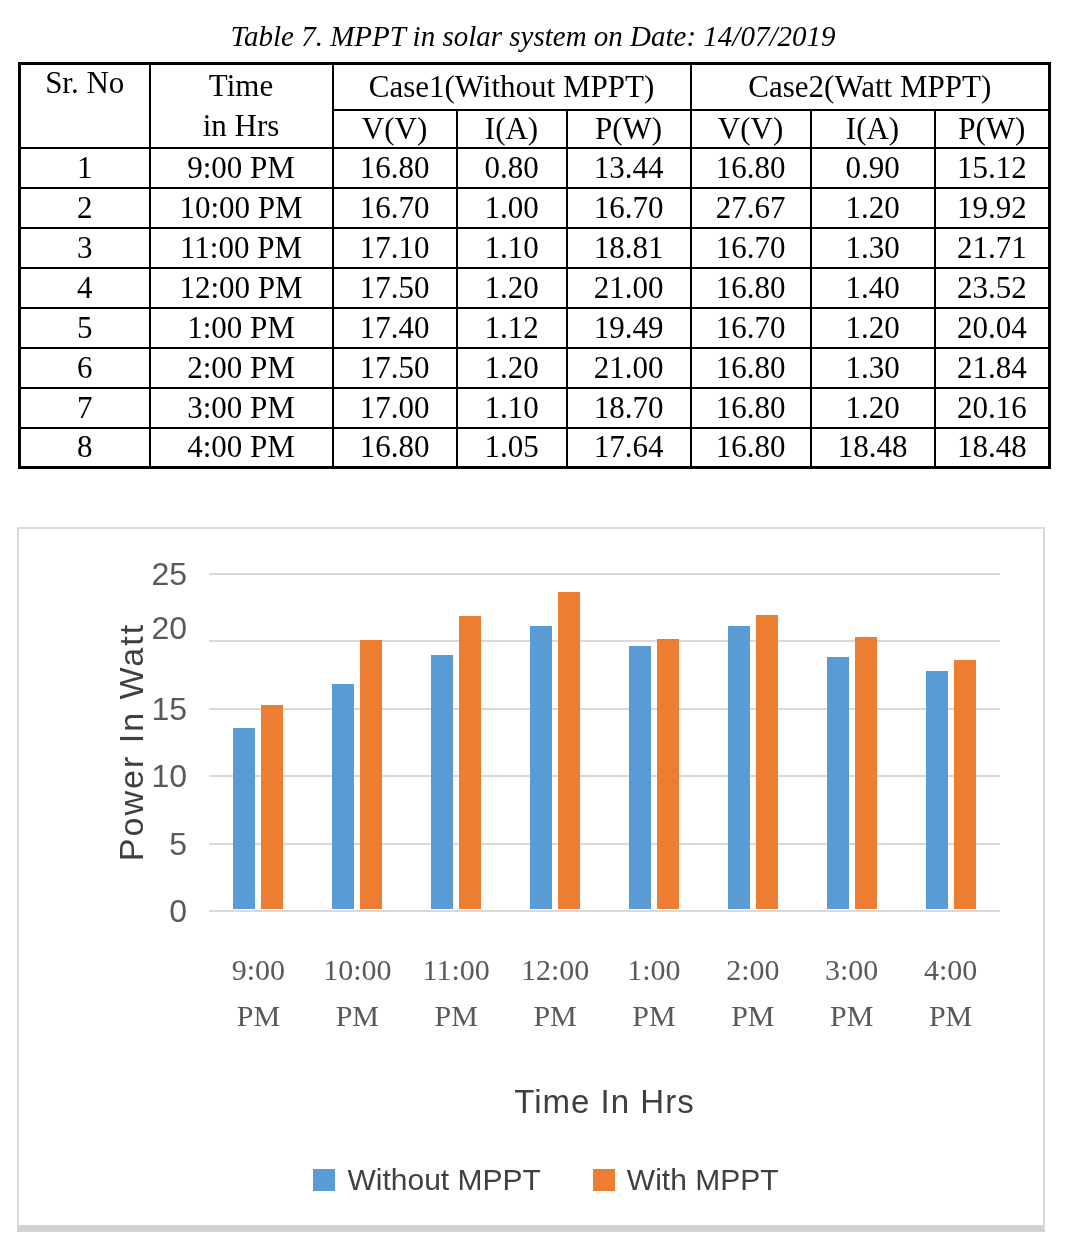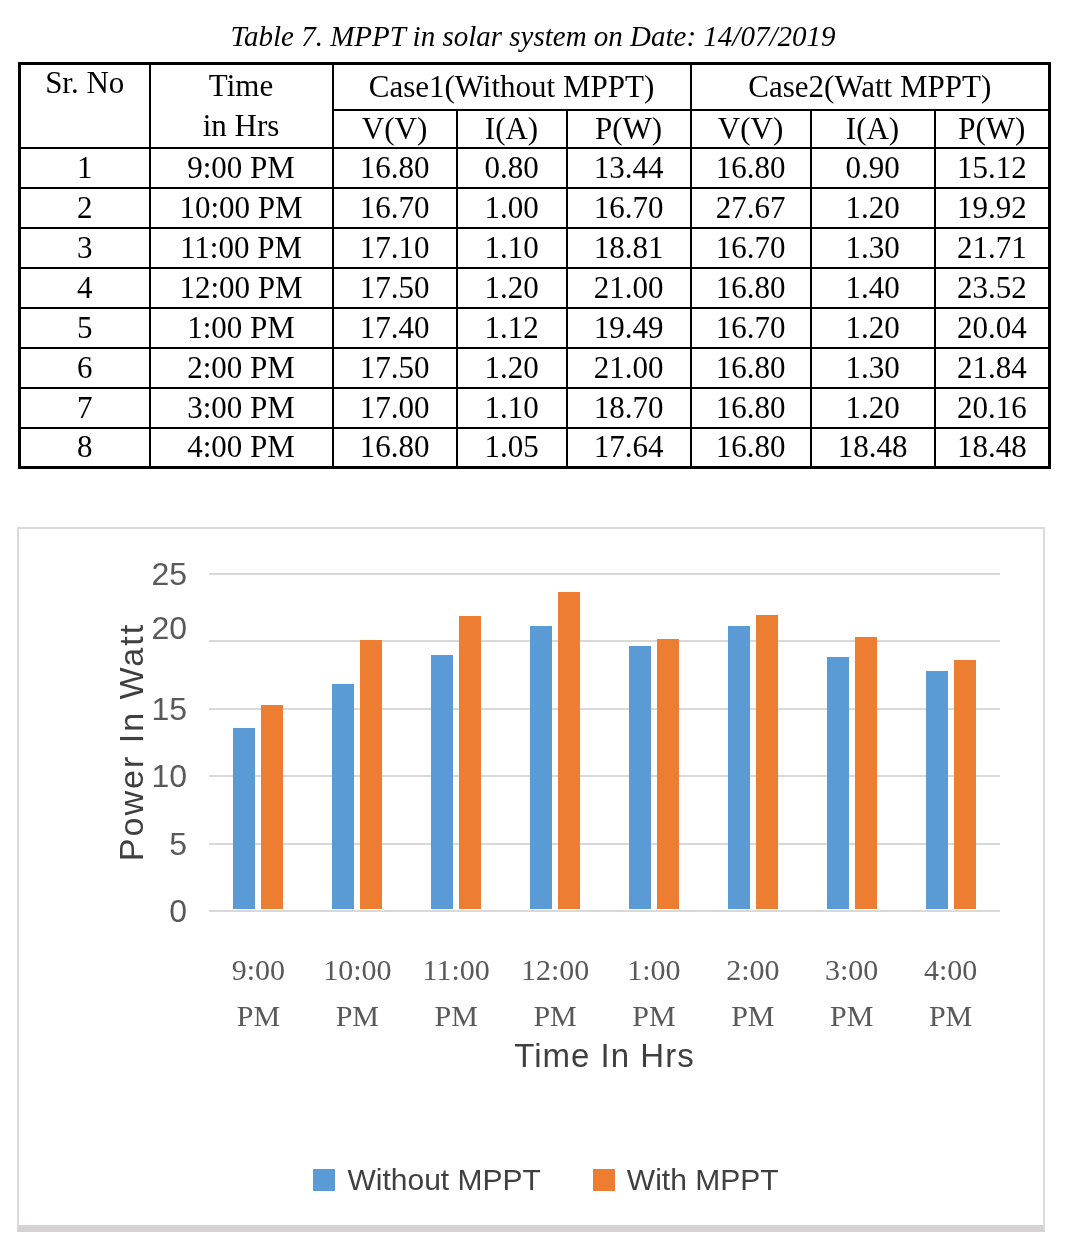--- a/index.html
+++ b/index.html
@@ -60,21 +60,21 @@
   }
   .x-labels {
     position:absolute; left:190px; top:418px; width:791px; display:flex;
   }
   .x-label {
     flex:1 1 0; text-align:center; font-size:30px; line-height:46px;
     color:#595959;
     font-family:Liberation Serif, serif;
   }
   .x-axis-title {
-    position:absolute; left:190px; top:506px; width:791px;
+    position:absolute; left:190px; top:552px; width:791px;
     text-align:center; font-size:33px; line-height:42px; color:#3f3f3f;
     letter-spacing:1px;
   }
   .legend {
     position:absolute; left:15px; top:634px; width:100%;
     display:flex; justify-content:center; align-items:center; gap:52px;
   }
   .legend-item { display:flex; align-items:center; gap:12px; }
   .legend-swatch { width:22px; height:22px; }
   .legend-label { font-size:30px; color:#404040; }

